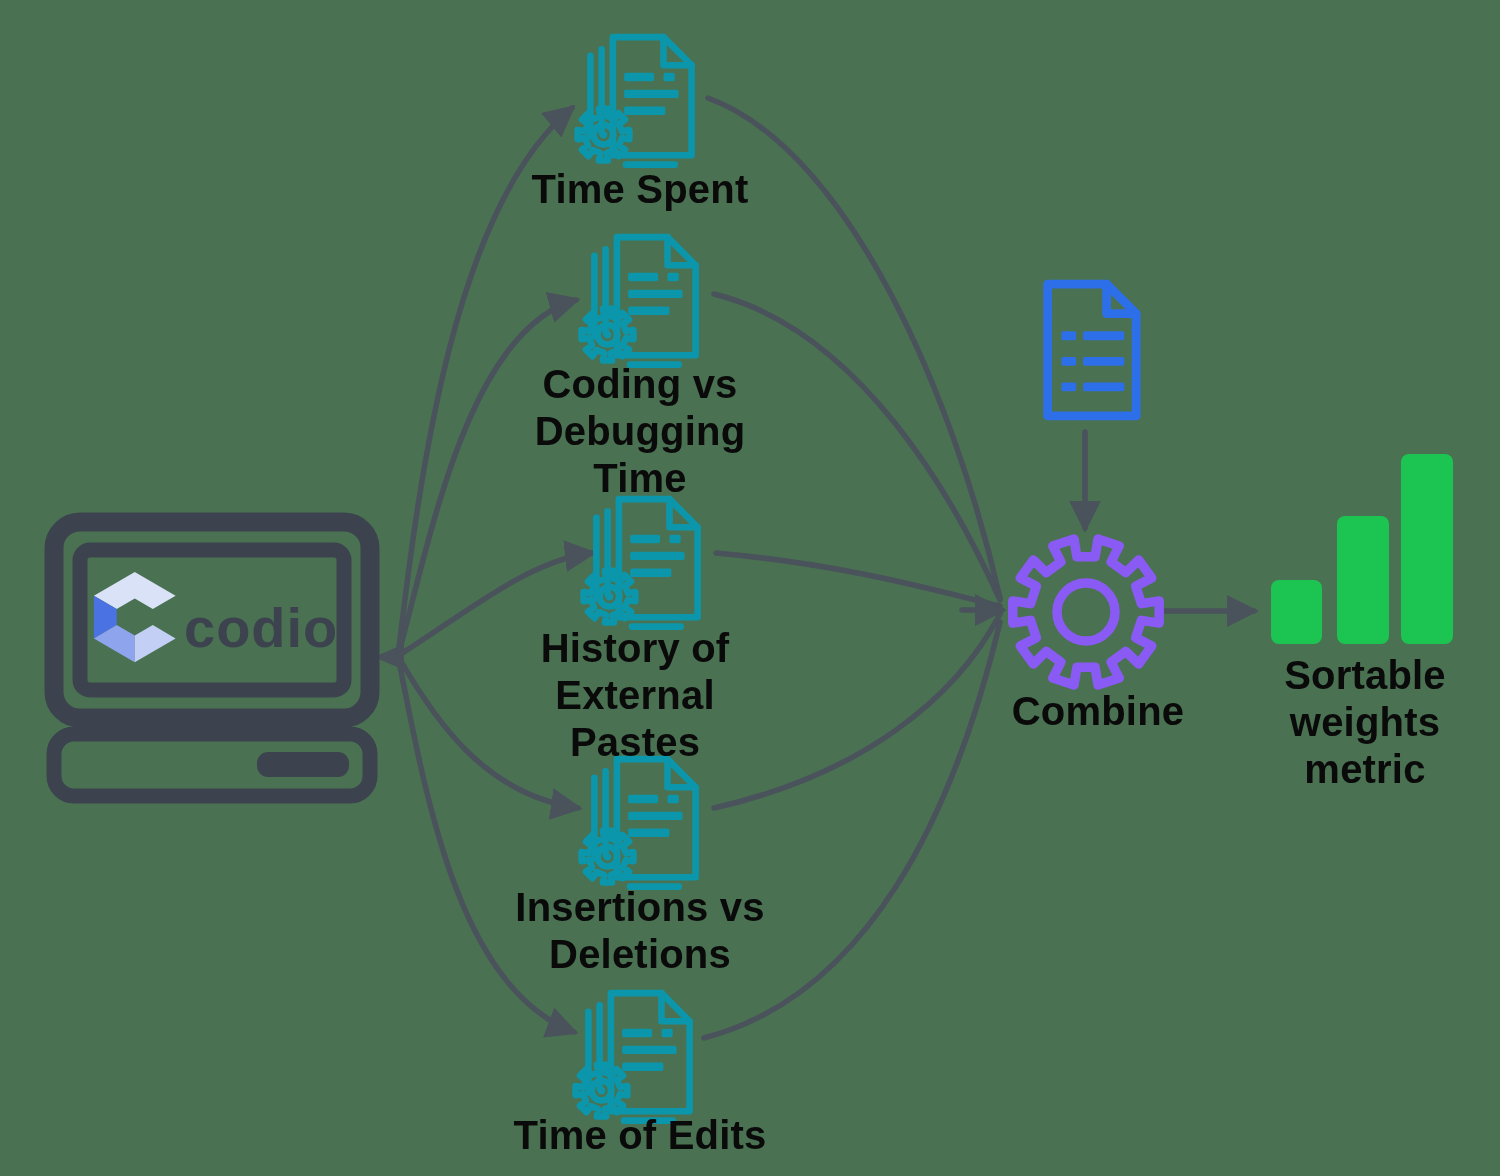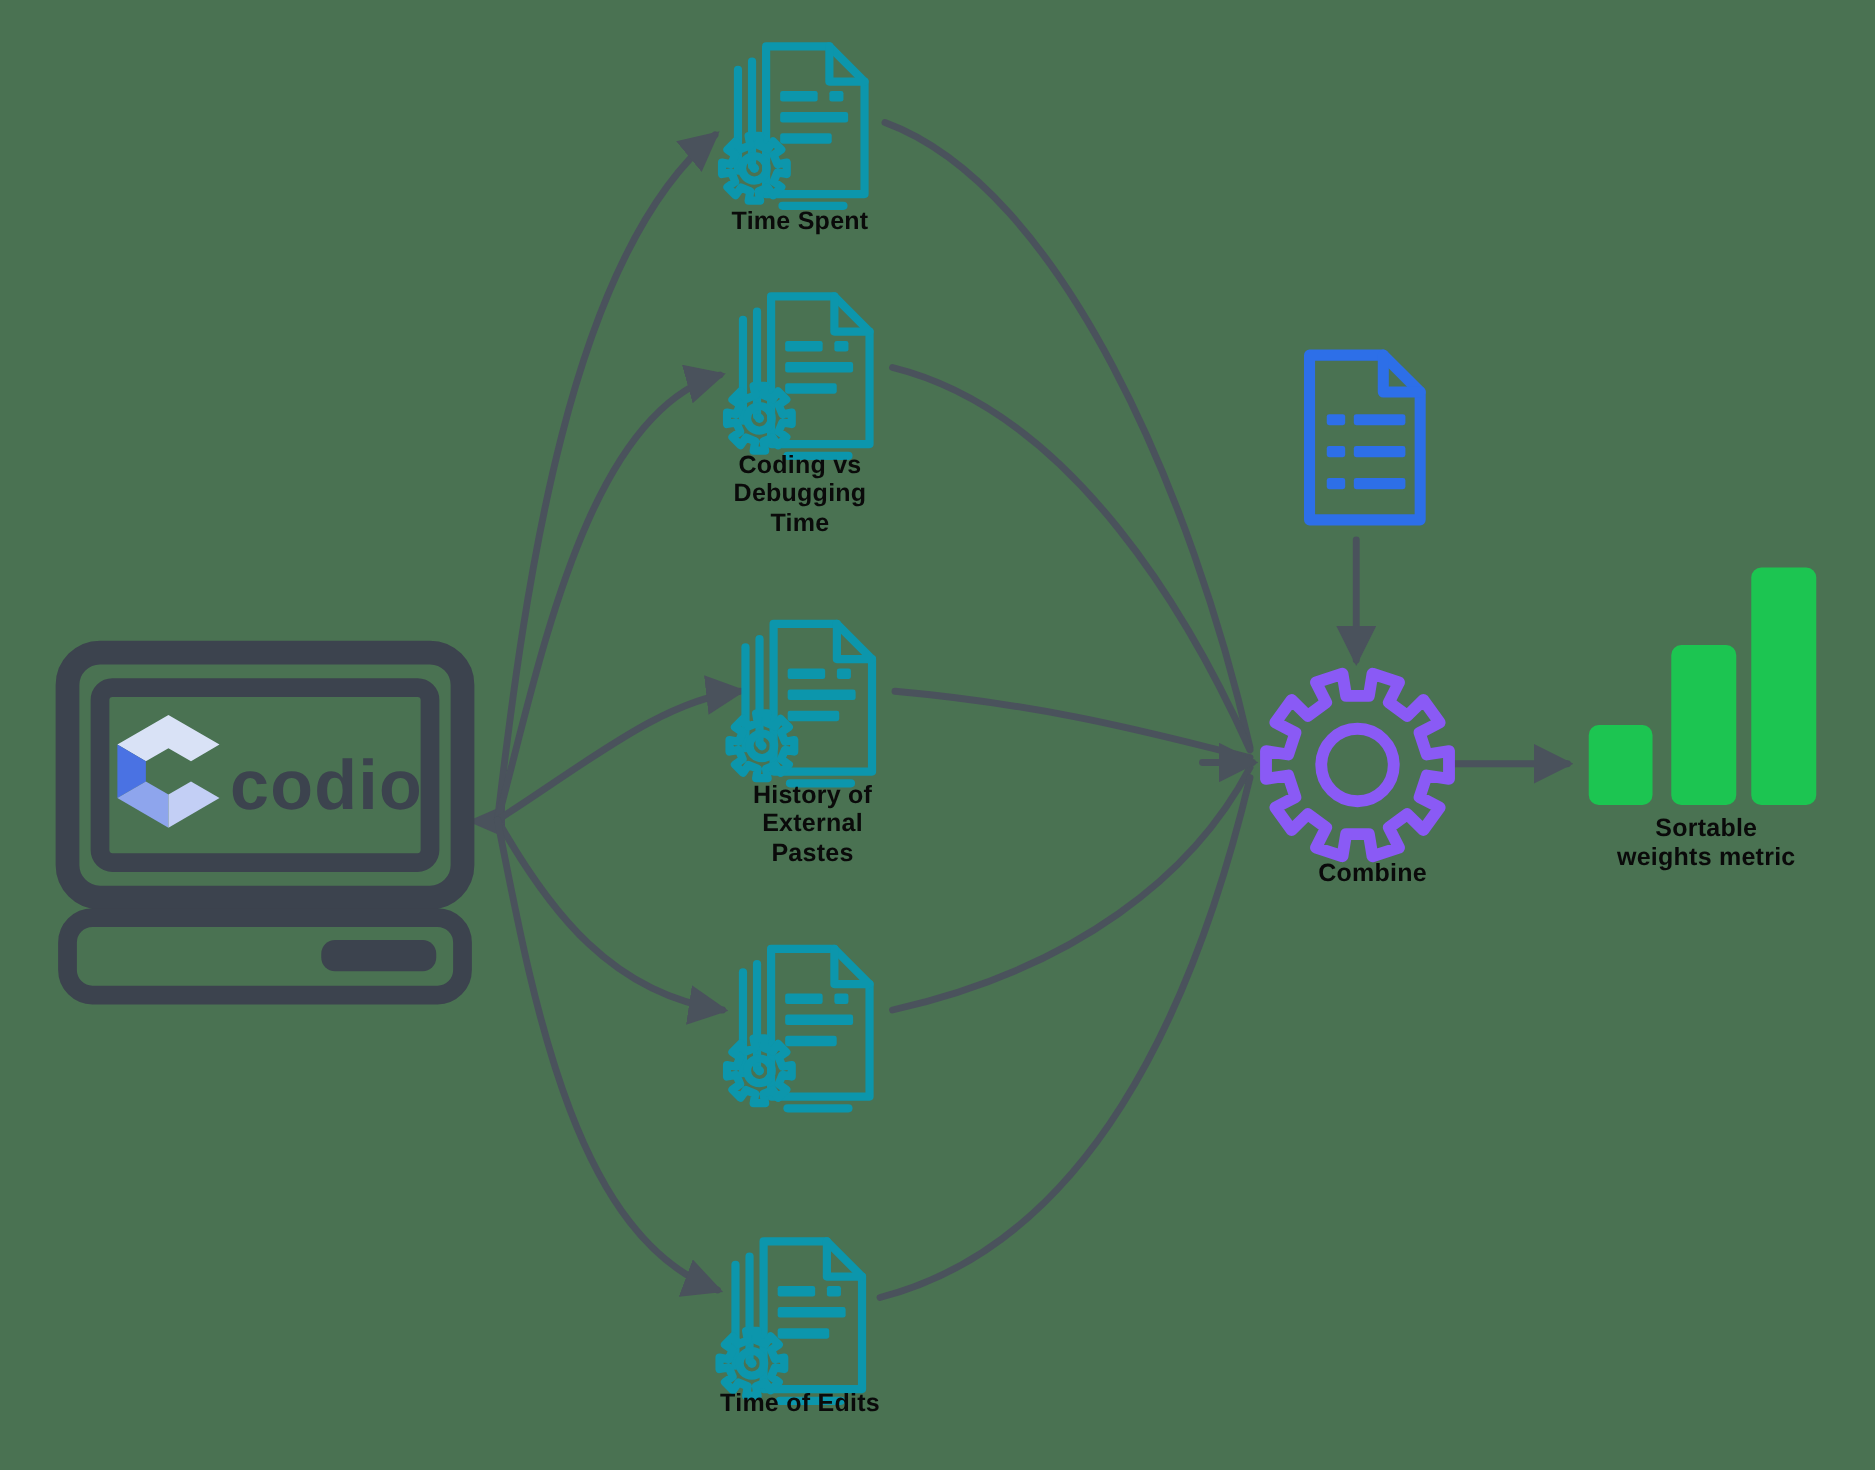--- a/index.html
+++ b/index.html
@@ -8,21 +8,21 @@
     --logo-light:#D9E2F6; --logo-blue:#4A72E3; --logo-peri:#8EA5ED; --logo-peri2:#C3CFF5;
   }
   *{margin:0;padding:0;box-sizing:border-box;}
   html,body{width:1500px;height:1176px;}
   body{background:var(--background);font-family:"Liberation Sans","DejaVu Sans",sans-serif;}
   .canvas{position:relative;width:1500px;height:1176px;overflow:hidden;background:var(--background);}
   .layer{position:absolute;left:0;top:0;}
   .node{position:absolute;}
   .label{
     position:absolute;text-align:center;white-space:pre-line;color:var(--label);
-    font-weight:700;font-size:20px;line-height:1.17;letter-spacing:.2px;
+    font-weight:700;font-size:40px;line-height:1.17;letter-spacing:.2px;
   }
   .doc-stroke{stroke:var(--teal);stroke-width:7;fill:none;stroke-linejoin:round;stroke-linecap:round;}
   .doc-fill{fill:var(--teal);}
   .cfg-stroke{stroke:var(--blue);stroke-width:9;fill:none;stroke-linejoin:round;stroke-linecap:round;}
   .cfg-fill{fill:var(--blue);}
   .gear-stroke{stroke:var(--purple);stroke-width:9.5;fill:none;stroke-linejoin:round;}
   .slate-stroke{stroke:var(--slate);fill:none;stroke-linejoin:round;stroke-linecap:round;}
   .slate-fill{fill:var(--slate);}
   .flow{stroke:var(--arrow);stroke-width:5.5;fill:none;stroke-linecap:round;}
   .arrowhead{fill:var(--arrow);}
@@ -112,23 +112,25 @@
       <use href="#doc-gear"></use>
     </svg>
   <svg class="node" style="left:564px;top:980px" width="150" height="150">
       <use href="#doc-gear"></use>
     </svg>
 
   <div class="label" style="left:520px;top:166px;width:240px">Time Spent</div>
   <div class="label" style="left:520px;top:361px;width:240px">Coding vs
 Debugging
 Time</div>
-  <div class="label" style="left:530px;top:625px;width:240px">History of
+  <div class="label" style="left:515px;top:625px;width:240px">History of
 External
 Pastes</div>
+  <div class="label" style="left:505px;top:884px;width:270px">Insertions vs
+Deletions</div>
   <div class="label" style="left:505px;top:1112px;width:270px">Time of Edits</div>
 
   <svg class="node" style="left:1026px;top:276px" width="118" height="148">
       <use href="#cfg-doc"></use>
     </svg>
 
   <svg class="node" style="left:986px;top:512px" width="200" height="200" viewBox="0 0 200 200">
     <path class="gear-stroke" d="M173.2,88.9L173.2,111.1L155.4,108.4L149.7,125.7L165.7,134.0L152.7,152.0L139.8,139.3L125.1,150.1L133.2,166.1L112.0,173.0L109.1,155.3L90.9,155.3L88.0,173.0L66.8,166.1L74.9,150.1L60.2,139.3L47.3,152.0L34.3,134.0L50.3,125.7L44.6,108.4L26.8,111.1L26.8,88.9L44.6,91.6L50.3,74.3L34.3,66.0L47.3,48.0L60.2,60.7L74.9,49.9L66.8,33.9L88.0,27.0L90.9,44.7L109.1,44.7L112.0,27.0L133.2,33.9L125.1,49.9L139.8,60.7L152.7,48.0L165.7,66.0L149.7,74.3L155.4,91.6Z"></path>
     <circle class="gear-stroke" cx="100" cy="100" r="29"></circle>
   </svg>

